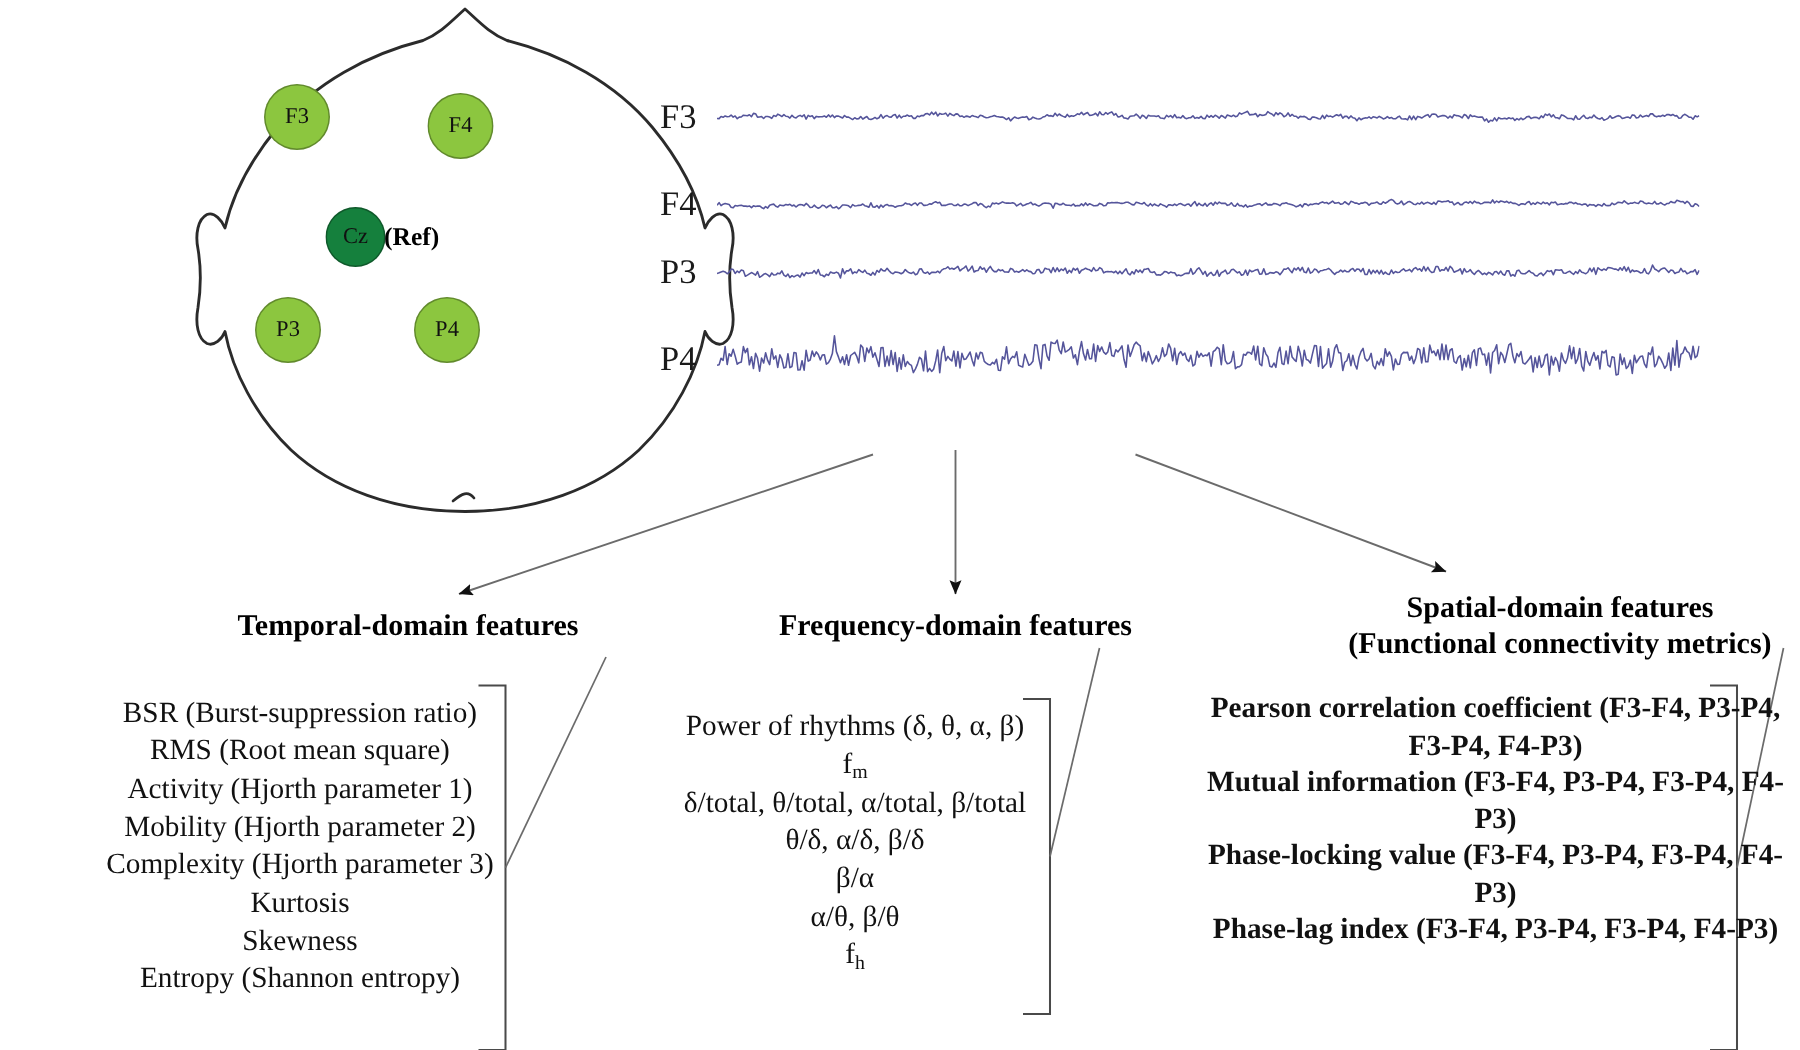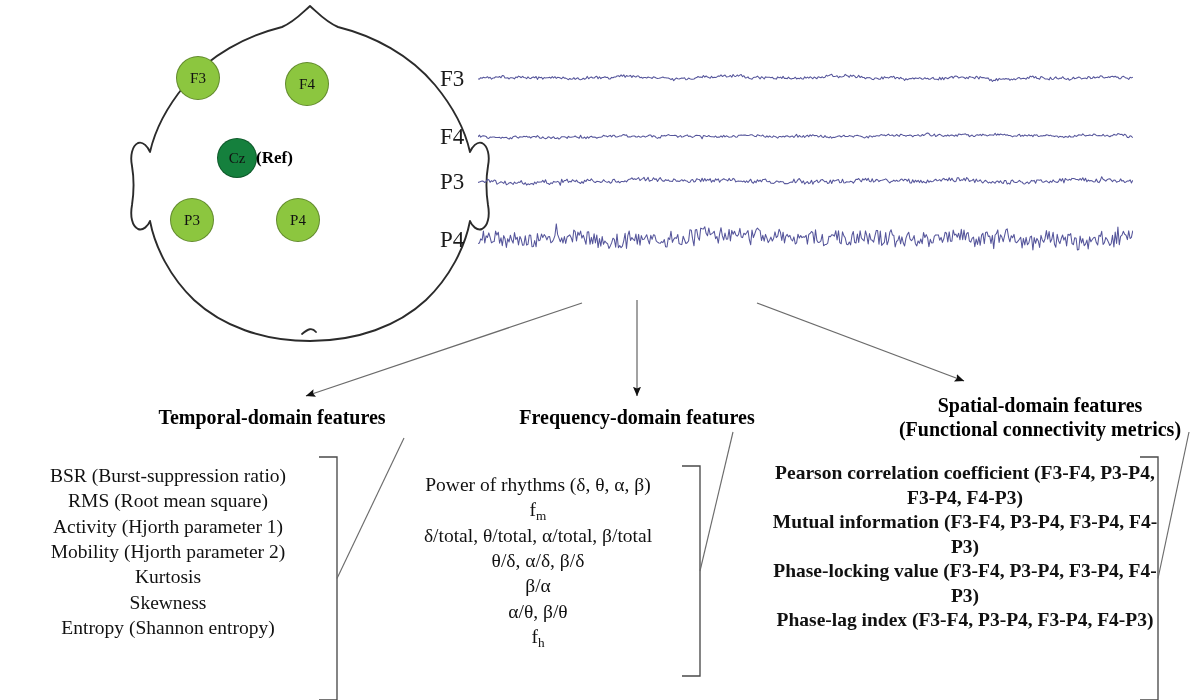--- a/index.html
+++ b/index.html
@@ -102,20 +102,21 @@
   }
 
   
   .feature-list {
     position: absolute;
     font-family: "Liberation Serif", "DejaVu Serif", serif;
     font-size: 19.5px;
     color: #111;
     text-align: center;
     line-height: 1.30;
+    padding-left: 32px;
   }
   .feature-list .item { display: block; white-space: nowrap; }
   .feature-list.wrap .item { white-space: normal; }
   sub {
     font-size: 0.68em;
     vertical-align: -0.28em;
     line-height: 0;
   }
 </style>
 </head>
@@ -215,20 +216,21 @@
 
 <div id="columns-layer">
     <div class="col-heading" style="left: 122px; top: 406px; width: 300px;">
       <div>Temporal-domain features</div>
     </div>
     <div class="feature-list" style="left: 0px; top: 463px; width: 336px;">
       <span class="item">BSR (Burst-suppression ratio)</span>
       <span class="item">RMS (Root mean square)</span>
       <span class="item">Activity (Hjorth parameter 1)</span>
       <span class="item">Mobility (Hjorth parameter 2)</span>
+      <span class="item">Complexity (Hjorth parameter 3)</span>
       <span class="item">Kurtosis</span>
       <span class="item">Skewness</span>
       <span class="item">Entropy (Shannon entropy)</span>
     </div>
     <div class="col-heading" style="left: 487px; top: 406px; width: 300px;">
       <div>Frequency-domain features</div>
     </div>
     <div class="feature-list" style="left: 383px; top: 472px; width: 310px;">
       <span class="item">Power of rhythms (δ, θ, α, β)</span>
       <span class="item">f<sub>m</sub></span>

